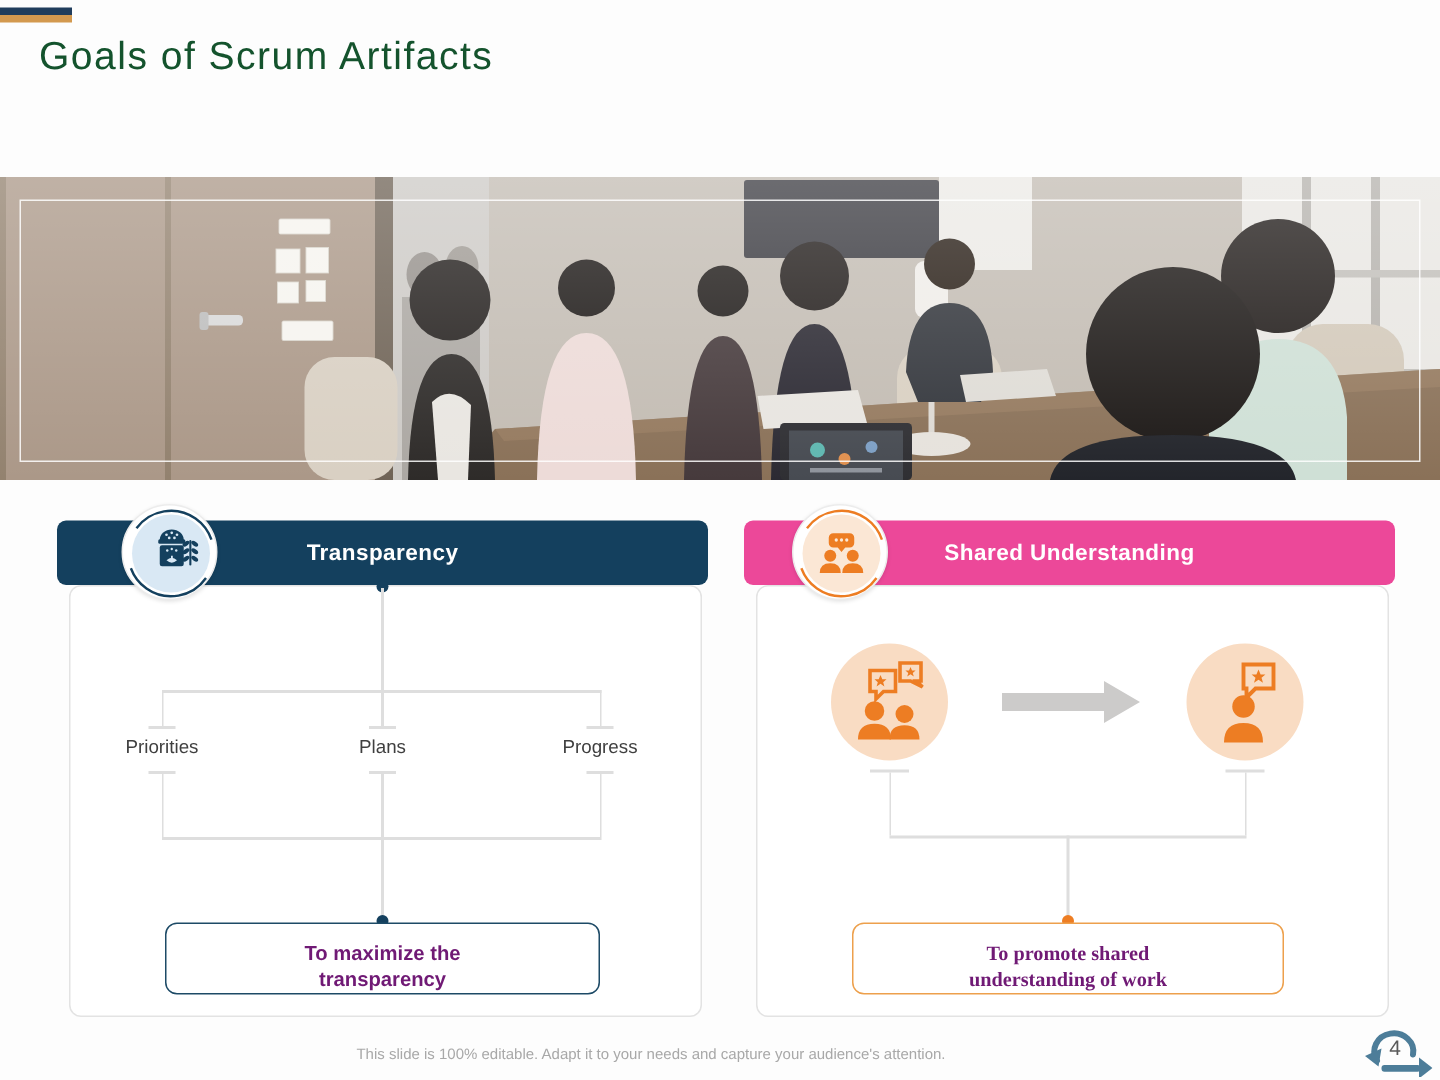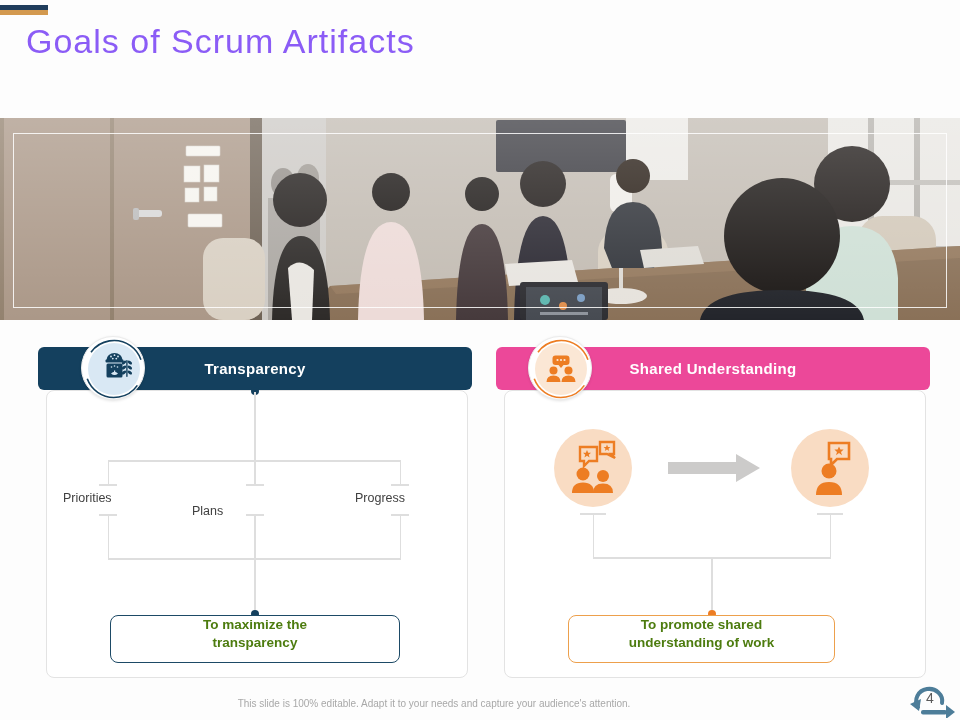--- a/index.html
+++ b/index.html
@@ -6,22 +6,22 @@
   html,body { background:#ffffff; }
   body { font-family:"Liberation Sans", sans-serif; }
   .slide { position:relative; width:960px; height:720px; background:#fdfdfd; overflow:hidden; }
 
   
   .bar { position:absolute; left:0; width:48px; height:5px; }
   .bar.navy { top:5px; background:#203d5c; }
   .bar.gold { top:10px; background:#d3994f; }
 
   
-  .title { position:absolute; left:26px; top:22px; font-size:34px; font-weight:400;
-           color:#8b5cf6; letter-spacing:1px; }
+  .title { position:absolute; left:26px; top:22px; font-size:26px; font-weight:400;
+           color:#14532d; letter-spacing:1px; }
   .subtitle { position:absolute; left:26px; top:80px; font-size:10.5px; color:#929292; }
 
   
   .photo { position:absolute; left:0; top:118px; width:960px; height:202px; overflow:hidden; }
   .photo-frame { position:absolute; left:13px; top:15px; right:13px; bottom:12px;
                  border:1px solid rgba(255,255,255,.85); pointer-events:none; z-index:5; }
 
   
   .hdr { position:absolute; top:347px; width:434px; height:43px; border-radius:6px;
          color:#ffffff; font-size:15px; font-weight:bold; text-align:center;
@@ -46,29 +46,29 @@
            border:1px solid #e3e3e3; border-radius:8px; }
   .panel.left  { left:46px; }
   .panel.right { left:504px; }
 
   
   .ln { position:absolute; background:#dedede; }
   .dot { position:absolute; width:8px; height:8px; border-radius:50%; }
   .dot.navy { background:#14405e; }
   .dot.orange { background:#ed7d23; }
 
-  .tree-label { position:absolute; top:491px; width:90px; 
+  .tree-label { position:absolute; top:491px; width:90px; text-align:center;
                 font-size:12.5px; color:#3f3f3f; }
 
   .goal-box { position:absolute; top:615px; height:48px; border-radius:8px; background:#ffffff;
-              display:flex; align-items:flex-start; justify-content:center; text-align:center;
-              font-size:13.5px; font-weight:bold; color:#4d7c0f; line-height:1.3;
+              display:flex; align-items:flex-end; justify-content:center; text-align:center;
+              font-size:13.5px; font-weight:bold; color:#701a75; line-height:1.3;
               white-space:pre-line; }
   .goal-box.left  { left:110px; width:290px; border:1.5px solid #1d4a66; }
-  .goal-box.right { left:568px; width:267px; border:1.5px solid #eda04c; }
+  .goal-box.right { left:568px; width:288px; border:1.5px solid #eda04c;font-family:Liberation Serif, serif; }
 
   
   .big-circle { position:absolute; top:429px; width:78px; height:78px; border-radius:50%;
                 background:#f9dcc3; display:flex; align-items:center; justify-content:center; }
   .big-circle.a { left:554px; }
   .big-circle.b { left:791px; }
 
   .arrow-wrap { position:absolute; left:664px; top:450px; }
 
   
@@ -215,21 +215,21 @@
   <div class="ln" style="left:254px; top:392px; width:1.5px; height:68px;"></div>
   <div class="ln" style="left:108px; top:460px; width:293px; height:1.5px;"></div>
   <div class="ln" style="left:107.5px; top:460px; width:1.5px; height:24px;"></div>
   <div class="ln" style="left:254px; top:460px; width:1.5px; height:24px;"></div>
   <div class="ln" style="left:399.5px; top:460px; width:1.5px; height:24px;"></div>
   <div class="ln" style="left:99px; top:484px; width:18px; height:1.5px;"></div>
   <div class="ln" style="left:246px; top:484px; width:18px; height:1.5px;"></div>
   <div class="ln" style="left:391px; top:484px; width:18px; height:1.5px;"></div>
 
   <div class="tree-label" style="left:63px;">Priorities</div>
-  <div class="tree-label" style="left:192px;margin-top:13px;">Plans</div>
+  <div class="tree-label" style="left:210px;">Plans</div>
   <div class="tree-label" style="left:355px;">Progress</div>
 
   <div class="ln" style="left:99px; top:514px; width:18px; height:1.5px;"></div>
   <div class="ln" style="left:246px; top:514px; width:18px; height:1.5px;"></div>
   <div class="ln" style="left:391px; top:514px; width:18px; height:1.5px;"></div>
   <div class="ln" style="left:107.5px; top:516px; width:1.5px; height:42px;"></div>
   <div class="ln" style="left:254px; top:516px; width:1.5px; height:42px;"></div>
   <div class="ln" style="left:399.5px; top:516px; width:1.5px; height:42px;"></div>
   <div class="ln" style="left:108px; top:558px; width:293px; height:1.5px;"></div>
   <div class="ln" style="left:254px; top:558px; width:1.5px; height:56px;"></div>

